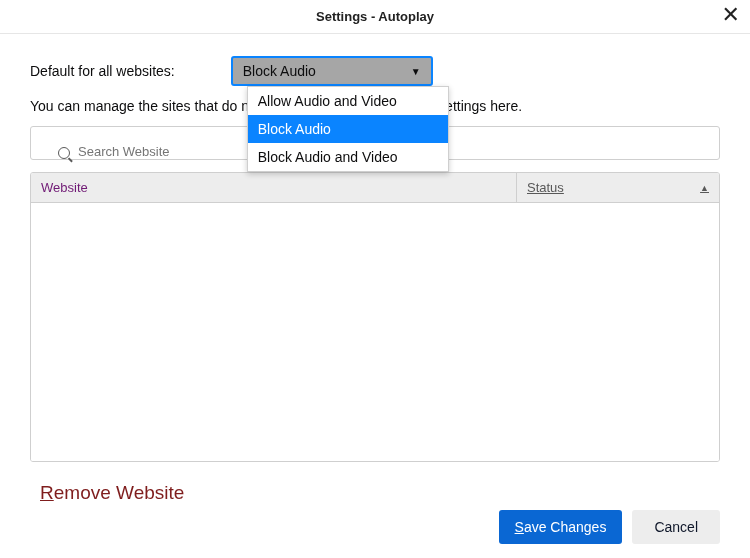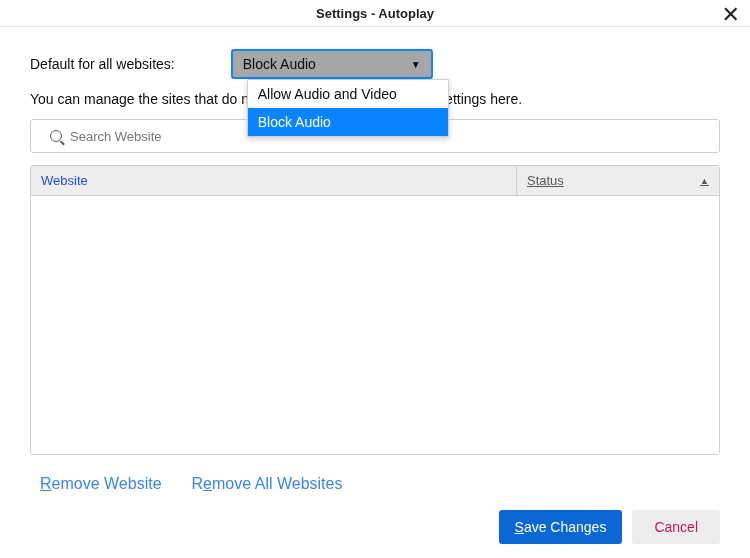--- a/index.html
+++ b/index.html
@@ -7,21 +7,21 @@
       width: 750px;
       height: 558px;
       font-family: "Segoe UI", Arial, sans-serif;
       font-size: 13px;
       background: #fff;
       color: #0c0c0d;
       position: relative;
       overflow: hidden;
     }
     .titlebar {
-      height: 27px;
+      height: 34px;
       display: flex;
       align-items: center;
       justify-content: center;
       position: relative;
       border-bottom: 1px solid #e6e6e6;
     }
     .titlebar-title {
       font-size: 13px;
       font-weight: 600;
       color: #222;
@@ -96,22 +96,22 @@
       font-size: 14px;
       color: #0c0c0d;
       margin-bottom: 12px;
     }
     .search-box {
       width: 100%;
       height: 34px;
       border: 1px solid #cfcfcf;
       border-radius: 3px;
       display: flex;
-      align-items: center;
-      padding: 0 19px;
+      align-items: flex-end;
+      padding: 0 27px;
       margin-bottom: 12px;
     }
     .search-icon {
       width: 12px;
       height: 12px;
       border: 1.5px solid #5a5a5a;
       border-radius: 50%;
       position: relative;
       margin-right: 8px;
     }
@@ -140,21 +140,21 @@
     .table-header {
       display: flex;
       background: #ededed;
       border-bottom: 1px solid #cfcfcf;
       height: 30px;
     }
     .col-website {
       flex: 1;
       padding: 0 10px;
       font-size: 13px;
-      color: #1d4ed8;
+      color: #701a75;
       display: flex;
       align-items: center;
       border-right: 1px solid #cfcfcf;
     }
     .col-status {
       width: 202px;
       padding: 0 10px;
       font-size: 13px;
       color: #585858;
       display: flex;
@@ -171,22 +171,22 @@
       background: #fff;
     }
     .remove-row {
       margin-top: 14px;
       display: flex;
       gap: 10px;
     }
     .remove-btn {
       background: transparent;
       border: none;
-      color: #3b82f6;
-      font-size: 16px;
+      color: #7f1d1d;
+      font-size: 19px;
       padding: 6px 10px;
       cursor: default;
     }
     .remove-btn .ul { text-decoration: underline; }
     .footer {
       position: absolute;
       bottom: 14px;
       right: 30px;
       display: flex;
       gap: 10px;
@@ -196,21 +196,21 @@
       color: #fff;
       border: none;
       border-radius: 3px;
       padding: 2px 16px;
       font-size: 14px;
       cursor: pointer;
     }
     .primary-btn .ul { text-decoration: underline; }
     .secondary-btn {
       background: #ededed;
-      color: #be185d;
+      color: #0f172a;
       border: none;
       border-radius: 3px;
       padding: 9px 22px;
       font-size: 14px;
       cursor: pointer;
     }
   </style>
 </head>
 <body>
 
@@ -224,20 +224,21 @@
   <div class="row">
     <span class="label">Default for all websites:</span>
     <div class="select-wrap">
       <div class="select">
         <span>Block Audio</span>
         <span class="chevron">▼</span>
       </div>
       <div class="dropdown">
         <div class="dropdown-item">Allow Audio and Video</div>
         <div class="dropdown-item selected">Block Audio</div>
+        <div class="dropdown-item">Block Audio and Video</div>
       </div>
     </div>
   </div>
 
   <div class="desc">You can manage the sites that do not follow your default autoplay settings here.</div>
 
   <div class="search-box">
     <span class="search-icon"></span>
     <input class="search-input" type="text" placeholder="Search Website" style="">
   </div>
@@ -250,21 +251,20 @@
       <div class="col-status">
         <span>Status</span>
         <span class="sort-arrow">▲</span>
       </div>
     </div>
     <div class="table-body"></div>
   </div>
 
   <div class="remove-row">
     <button class="remove-btn"><span class="ul">R</span><span>emove Website</span></button>
-    <button class="remove-btn">R<span class="ul">e</span><span>move All Websites</span></button>
   </div>
 
 </div>
 
 <div class="footer">
   <button class="primary-btn"><span class="ul">S</span><span>ave Changes</span></button>
   <button class="secondary-btn">Cancel</button>
 </div>
 
 </body></html>

